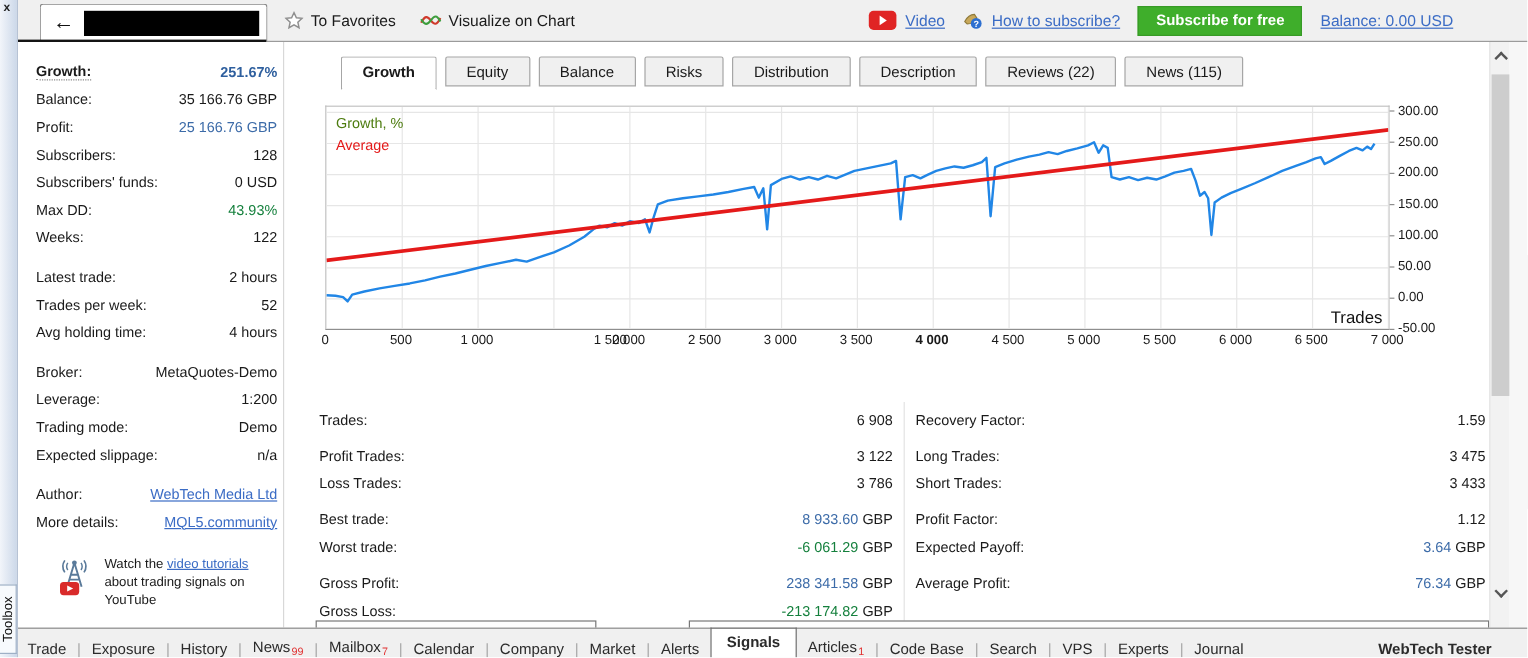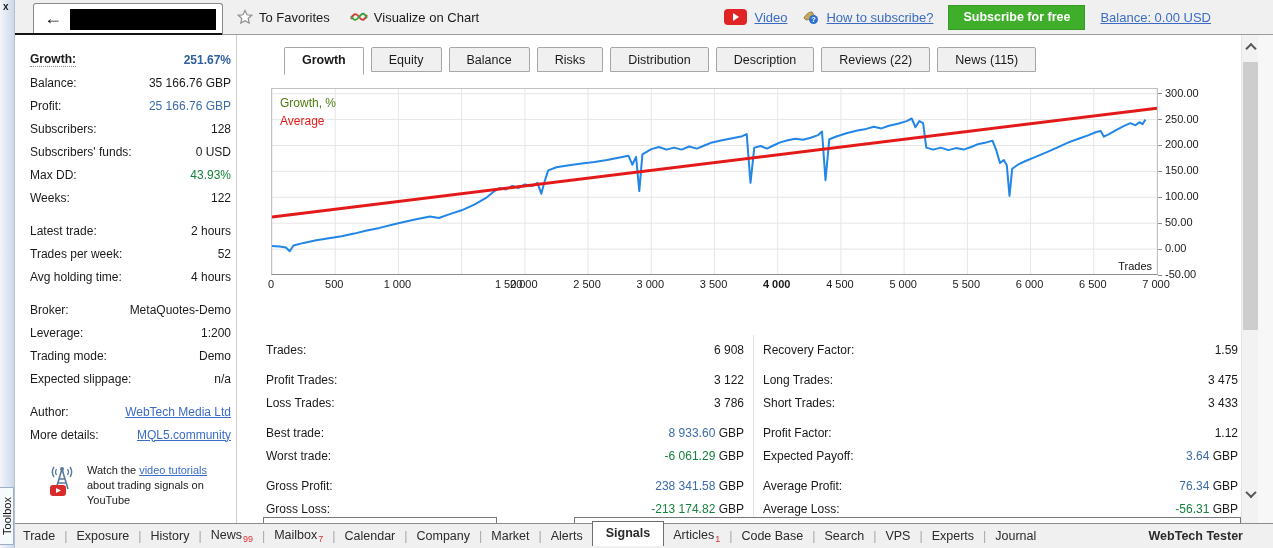--- a/index.html
+++ b/index.html
@@ -51,21 +51,21 @@
   .main{position:absolute;left:237px;top:35px;width:1004px;height:488px;background:#fff;}
   .tabs{position:absolute;left:33px;top:12px;display:flex;gap:7px;padding-left:14px;}
   .tab{height:25px;line-height:25px;padding:0 17px;font-size:12.5px;background:#f0f0f0;
        border:1px solid #a6a6a6;border-radius:2px 2px 0 0;cursor:pointer;box-sizing:border-box;}
   .tab.active{background:#fff;font-weight:bold;border-bottom:1px solid #fff;height:28px;z-index:2;}
 
   .chart-wrap{position:absolute;left:34px;top:53px;width:885px;height:185px;
               border:1px solid #c2c2c2;border-bottom-color:#8e8e8e;box-sizing:content-box;}
   .chart-wrap svg{position:absolute;left:0;top:0;}
   .legend{position:absolute;left:8px;top:5px;font-size:12px;line-height:18px;}
-  .trades-label{position:absolute;right:5px;bottom:2px;font-size:11px;color:#111;}
+  .trades-label{position:absolute;right:5px;bottom:2px;font-size:14px;color:#111;}
   .ylabels{position:absolute;left:921px;top:53px;width:70px;height:200px;font-size:11px;}
   .ytick{position:absolute;left:0;white-space:nowrap;}
   .ytick::before{content:"";display:inline-block;width:4px;height:1px;background:#8e8e8e;vertical-align:middle;margin-right:3px;}
   .xlabels{position:absolute;left:34px;top:243px;width:885px;height:14px;font-size:11px;}
   .xtick{position:absolute;transform:translateX(-50%);white-space:nowrap;}
 
   .stats{position:absolute;left:29px;top:303px;width:976px;font-size:12px;}
   .scol-left{position:absolute;left:0;top:0;width:478px;}
   .scol-right{position:absolute;left:497px;top:0;width:475px;}
   .stats-divider{position:absolute;left:487px;top:-3px;height:196px;width:1px;background:#e3e3e3;}
@@ -81,21 +81,21 @@
   .sbtn.up{top:6px;}
   .sbtn.down{top:450px;}
   .chev{width:6px;height:6px;border-left:2px solid #555;border-bottom:2px solid #555;}
   .chev.up{transform:rotate(135deg) translate(-1px,1px);}
   .chev.down{transform:rotate(-45deg) translate(1px,-1px);}
   .thumb{position:absolute;left:1px;top:27px;width:15px;height:268px;background:#cdcdcd;cursor:pointer;}
   .right-strip{position:absolute;left:1258px;top:35px;width:15px;height:488px;background:#f7f7f7;}
 
   
   .bottombar{position:absolute;left:14px;bottom:0;width:1259px;height:25px;background:#f0f0f0;
-             border-top:1px solid #8c8c8c;display:flex;align-items:center;font-size:12.5px;color:#2b2b2b;box-sizing:border-box;}
+             border-top:1px solid #8c8c8c;display:flex;align-items:flex-end;font-size:12.5px;color:#2b2b2b;box-sizing:border-box;}
   .btab{padding:0 9px;white-space:nowrap;cursor:pointer;}
   .bsep{color:#a8a8a8;}
   .btab.active{background:#fff;border:1px solid #6e6e6e;border-bottom:none;padding:4px 13px 6px;
                margin-top:-6px;font-weight:bold;z-index:2;}
   .badge{color:#e03030;font-size:9px;vertical-align:sub;margin-left:1px;}
   .strategy{margin-left:auto;margin-right:30px;font-weight:bold;white-space:nowrap;}
 </style>
 </head>
 <body>
 
@@ -365,24 +365,20 @@
           </div>
           <div class="strow">
             <span>Expected Payoff:</span>
             <span><span class="v-blue">3.64</span><span> GBP</span></span>
           </div>
           <div class="sgap"></div>
           <div class="strow">
             <span>Average Profit:</span>
             <span><span class="v-blue">76.34</span><span> GBP</span></span>
           </div>
-          <div class="strow">
-            <span>Average Loss:</span>
-            <span><span class="v-red">-56.31</span><span> GBP</span></span>
-          </div>
         </div>
     </div>
 
     <div class="pbox pbox1"></div>
     <div class="pbox pbox2"></div>
   </div>
 
   <div class="vscroll">
     <div class="sbtn up">
         <span class="chev up"></span>

